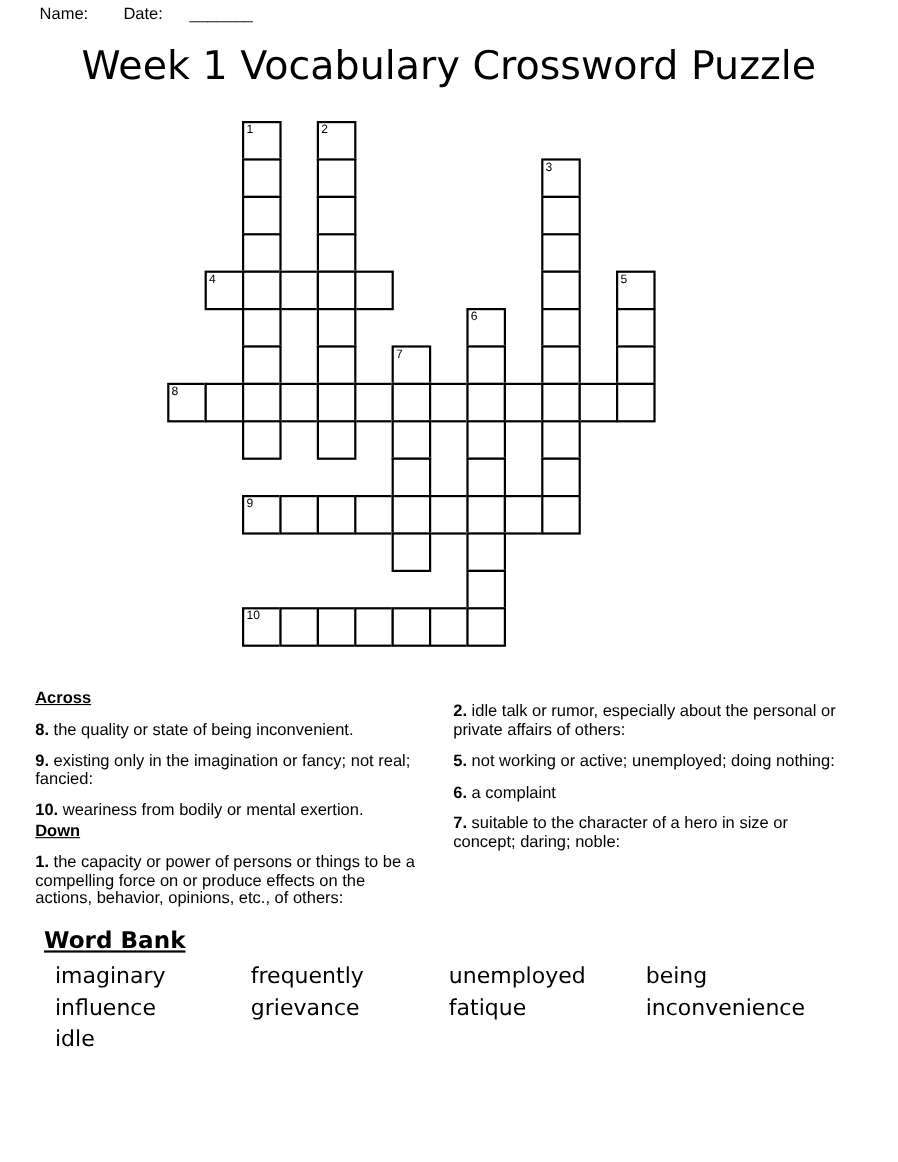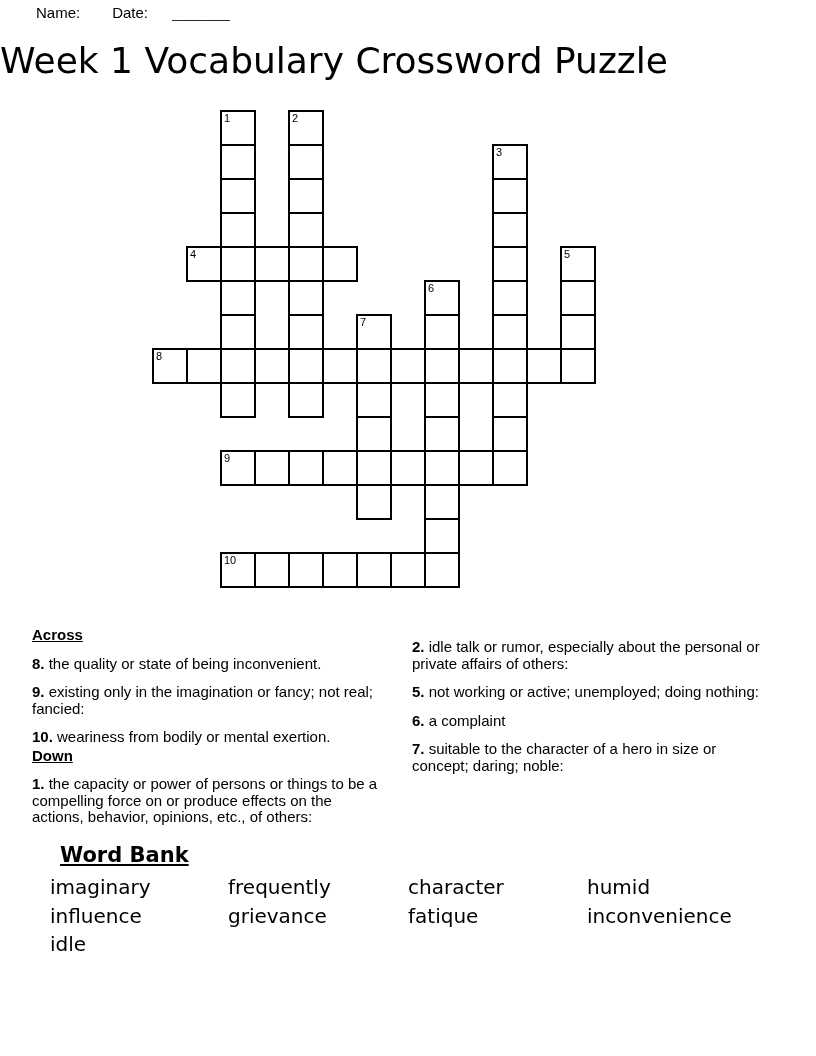--- a/index.html
+++ b/index.html
@@ -12,21 +12,21 @@
   .header-row{
     position:absolute;top:4px;left:36px;right:74px;
     display:flex;align-items:baseline;font-size:15px;white-space:nowrap;
   }
   .hblank{overflow:hidden;color:#1a1a1a}
   .name-blank{margin-left:6px}
   .date-label{margin-left:32px}
   .date-blank{margin-left:24px}
   
   .title{
-    position:absolute;top:40px;left:0;width:816px;
+    position:absolute;top:40px;left:0;width:816px;text-align:center;
     font-family:"DejaVu Sans", sans-serif;font-size:36px;font-weight:500;
     letter-spacing:0;
   }
   
   .grid{position:absolute;left:152px;top:110px;width:446px;height:480px}
   .cell{
     position:absolute;width:36px;height:36px;box-sizing:border-box;
     border:2px solid #000;background:#fff;
   }
   .cellnum{
@@ -35,21 +35,21 @@
   }
   
   .clues-col{position:absolute;top:627px;font-size:15px;line-height:16.5px}
   .clues-left{left:32px;width:352px}
   .clues-right{left:412px;width:348px}
   .clues-heading{font-weight:bold;text-decoration:underline;margin:0 0 2px}
   .clue{margin:12px 0 2px}
   .clue b{font-weight:bold}
   
   .word-bank-heading{
-    position:absolute;left:60px;top:843px;
+    position:absolute;left:40px;top:843px;
     font-family:"DejaVu Sans", sans-serif;font-size:21px;font-weight:bold;
     text-decoration:underline;
   }
   .word-bank-words{
     position:absolute;left:50px;top:873px;width:716px;
     display:grid;grid-template-columns:178px 180px 179px auto;
     font-family:"DejaVu Sans", sans-serif;font-size:20px;line-height:28.5px;
   }
 </style>
 </head>
@@ -174,20 +174,20 @@
       <p class="clue"><b>5.</b> not working or active; unemployed; doing nothing:</p>
       <p class="clue"><b>6.</b> a complaint</p>
       <p class="clue"><b>7.</b> suitable to the character of a hero in size or concept; daring; noble:</p>
     </div>
 </div>
 
 <div class="word-bank-heading">Word Bank</div>
 <div class="word-bank-words" id="wb-words">
     <div class="wb-word">imaginary</div>
     <div class="wb-word">frequently</div>
-    <div class="wb-word">character</div>
-    <div class="wb-word">humid</div>
+    <div class="wb-word">unemployed</div>
+    <div class="wb-word">being</div>
     <div class="wb-word">influence</div>
     <div class="wb-word">grievance</div>
     <div class="wb-word">fatique</div>
     <div class="wb-word">inconvenience</div>
     <div class="wb-word">idle</div>
   </div>
 
 </body></html>

